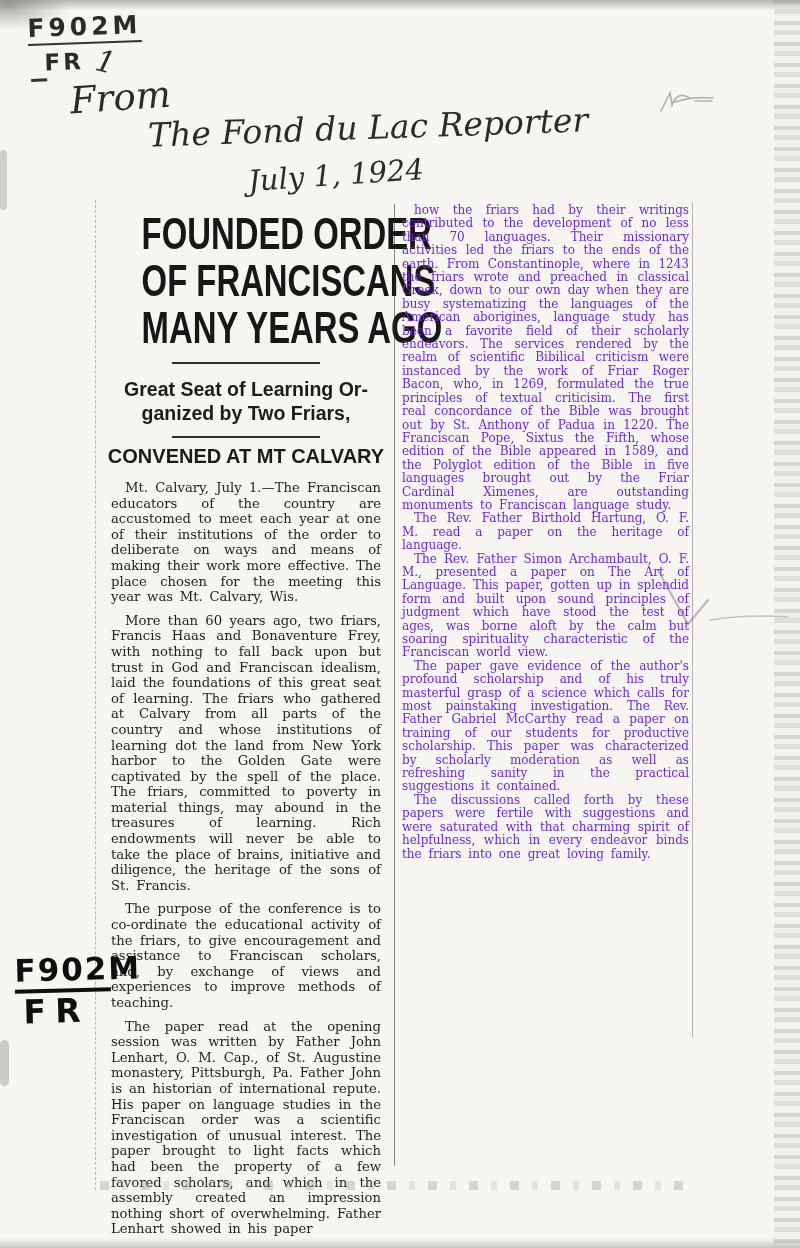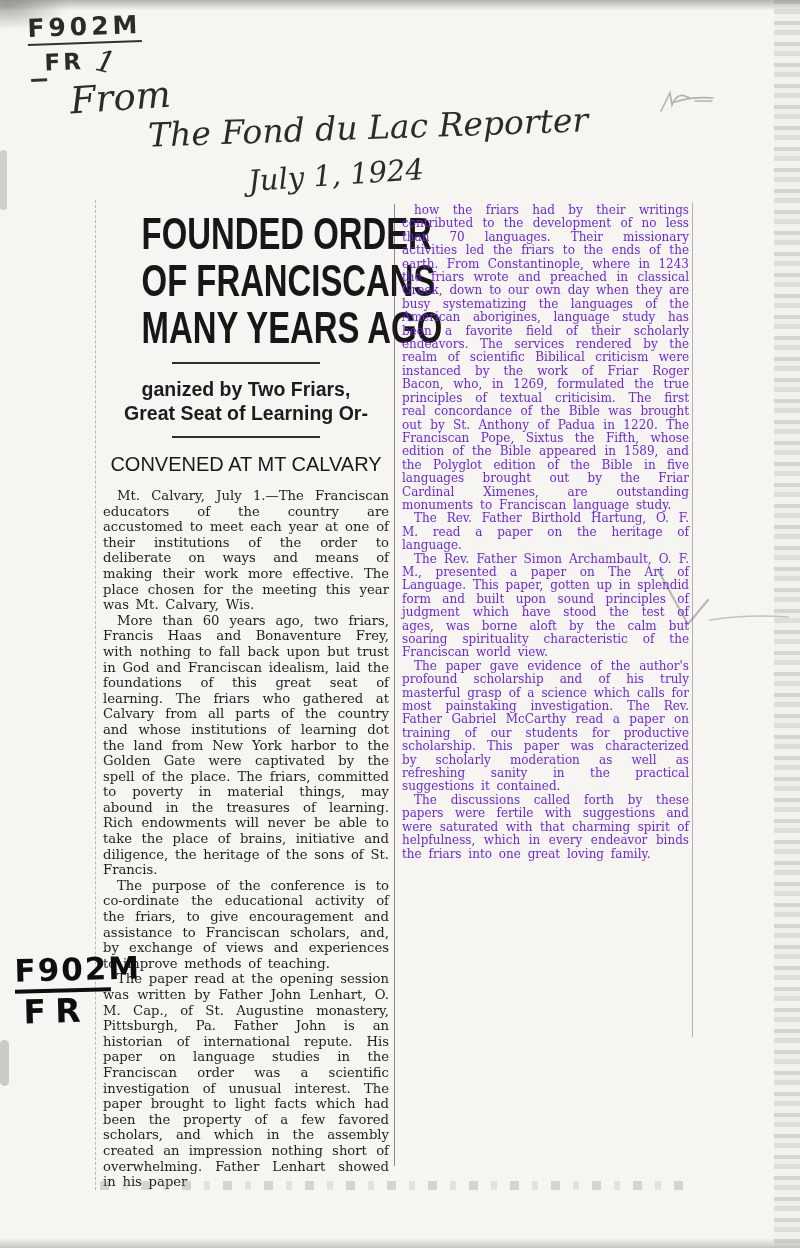--- a/index.html
+++ b/index.html
@@ -58,23 +58,23 @@
   .col-right{position:absolute;left:306px;top:4px;width:287px;color:#6d28d9;}
 
   .headline{margin:0;padding:0;text-align:center;color:#171716;}
   .headline span{display:block;font-family:"Liberation Sans", sans-serif;
     font-weight:bold;font-size:45px;line-height:47px;white-space:nowrap;
     transform:scaleX(.73);transform-origin:50% 50%;letter-spacing:0;}
   .rule{width:148px;height:2px;background:#2e2d2a;margin:11px auto 0 auto;}
   .subhead{margin:13px 0 0 0;text-align:center;font-family:"Liberation Sans", sans-serif;
     font-weight:bold;font-size:19.5px;line-height:24px;color:#1c1c1a;}
   .subhead span{display:block;}
-  .kicker{margin:14px 0 0 0;text-align:center;font-family:"Liberation Sans", sans-serif;
-    font-weight:normal;font-size:20px;line-height:24px;white-space:nowrap;color:#1a1a18;}
-  .body-left p{margin:0;font-size:13.2px;line-height:15.6px;text-align:justify;
+  .kicker{margin:6px 0 0 0;text-align:center;font-family:"Liberation Sans", sans-serif;
+    font-weight:bold;font-size:20px;line-height:24px;white-space:nowrap;color:#1a1a18;}
+  .body-left p{margin:8px;font-size:13.2px;line-height:15.6px;text-align:justify;
     text-indent:14px;word-spacing:2.5px;}
   .body-left{margin-top:12px;}
   .col-right p{margin:0;font-size:12px;line-height:13.4px;text-align:justify;
     text-indent:12px;word-spacing:3px;}
 
   
   .stamp{position:absolute;left:15px;top:953px;color:#0e0e0c;transform:rotate(-1.5deg);
     font-family:"DejaVu Sans", sans-serif;font-weight:900;}
   .stamp-l1{font-size:31px;letter-spacing:2px;line-height:32px;}
   .stamp-bar{width:96px;height:4px;background:#0e0e0c;margin:3px 0 2px 0;}
@@ -113,22 +113,22 @@
   <div class="clipping">
 
     <div class="col-left">
       <h1 class="headline">
         <span>FOUNDED ORDER</span>
         <span>OF FRANCISCANS</span>
         <span>MANY YEARS AGO</span>
       </h1>
       <div class="rule"></div>
       <h2 class="subhead">
+        <span>Great Seat of Learning Or-</span>
         <span>ganized by Two Friars,</span>
-        <span>Great Seat of Learning Or-</span>
       </h2>
       <div class="rule"></div>
       <h3 class="kicker">CONVENED AT MT CALVARY</h3>
       <div class="body-left">
         <p>Mt. Calvary, July 1.—The Franciscan educators of the country are accustomed to meet each year at one of their institutions of the order to deliberate on ways and means of making their work more effective. The place chosen for the meeting this year was Mt. Calvary, Wis.</p>
         <p>More than 60 years ago, two friars, Francis Haas and Bonaventure Frey, with nothing to fall back upon but trust in God and Franciscan idealism, laid the foundations of this great seat of learning. The friars who gathered at Calvary from all parts of the country and whose institutions of learning dot the land from New York harbor to the Golden Gate were captivated by the spell of the place. The friars, committed to poverty in material things, may abound in the treasures of learning. Rich endowments will never be able to take the place of brains, initiative and diligence, the heritage of the sons of St. Francis.</p>
         <p>The purpose of the conference is to co-ordinate the educational activity of the friars, to give encouragement and assistance to Franciscan scholars, and, by exchange of views and experiences to improve methods of teaching.</p>
         <p>The paper read at the opening session was written by Father John Lenhart, O. M. Cap., of St. Augustine monastery, Pittsburgh, Pa. Father John is an historian of international repute. His paper on language studies in the Franciscan order was a scientific investigation of unusual interest. The paper brought to light facts which had been the property of a few favored scholars, and which in the assembly created an impression nothing short of overwhelming. Father Lenhart showed in his paper</p>
       </div>
     </div>

